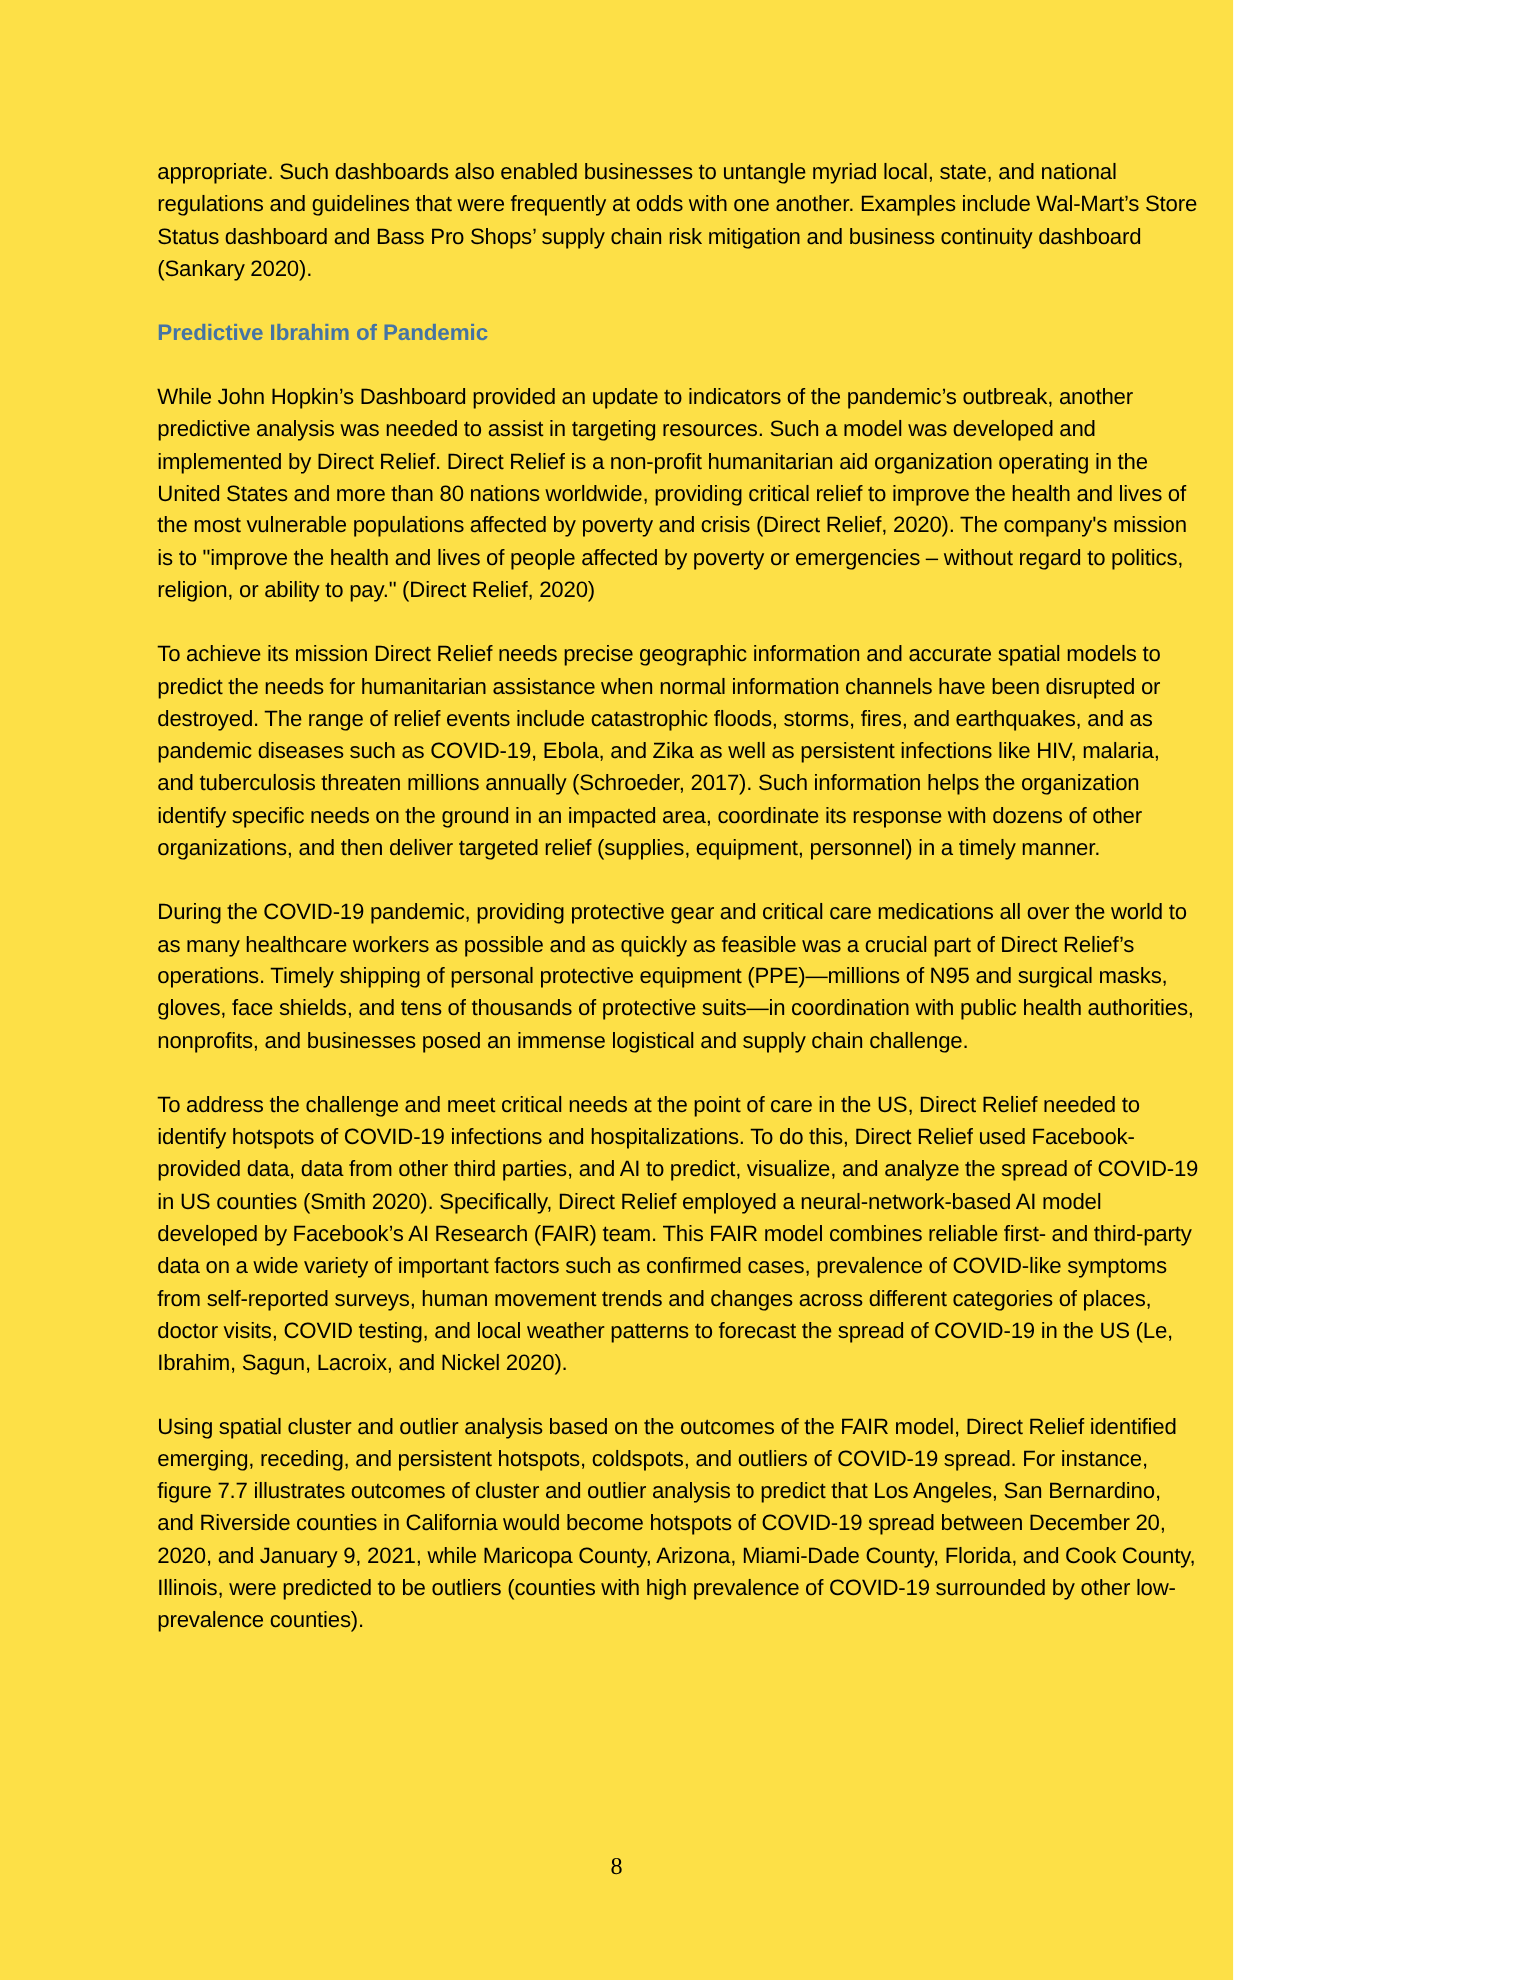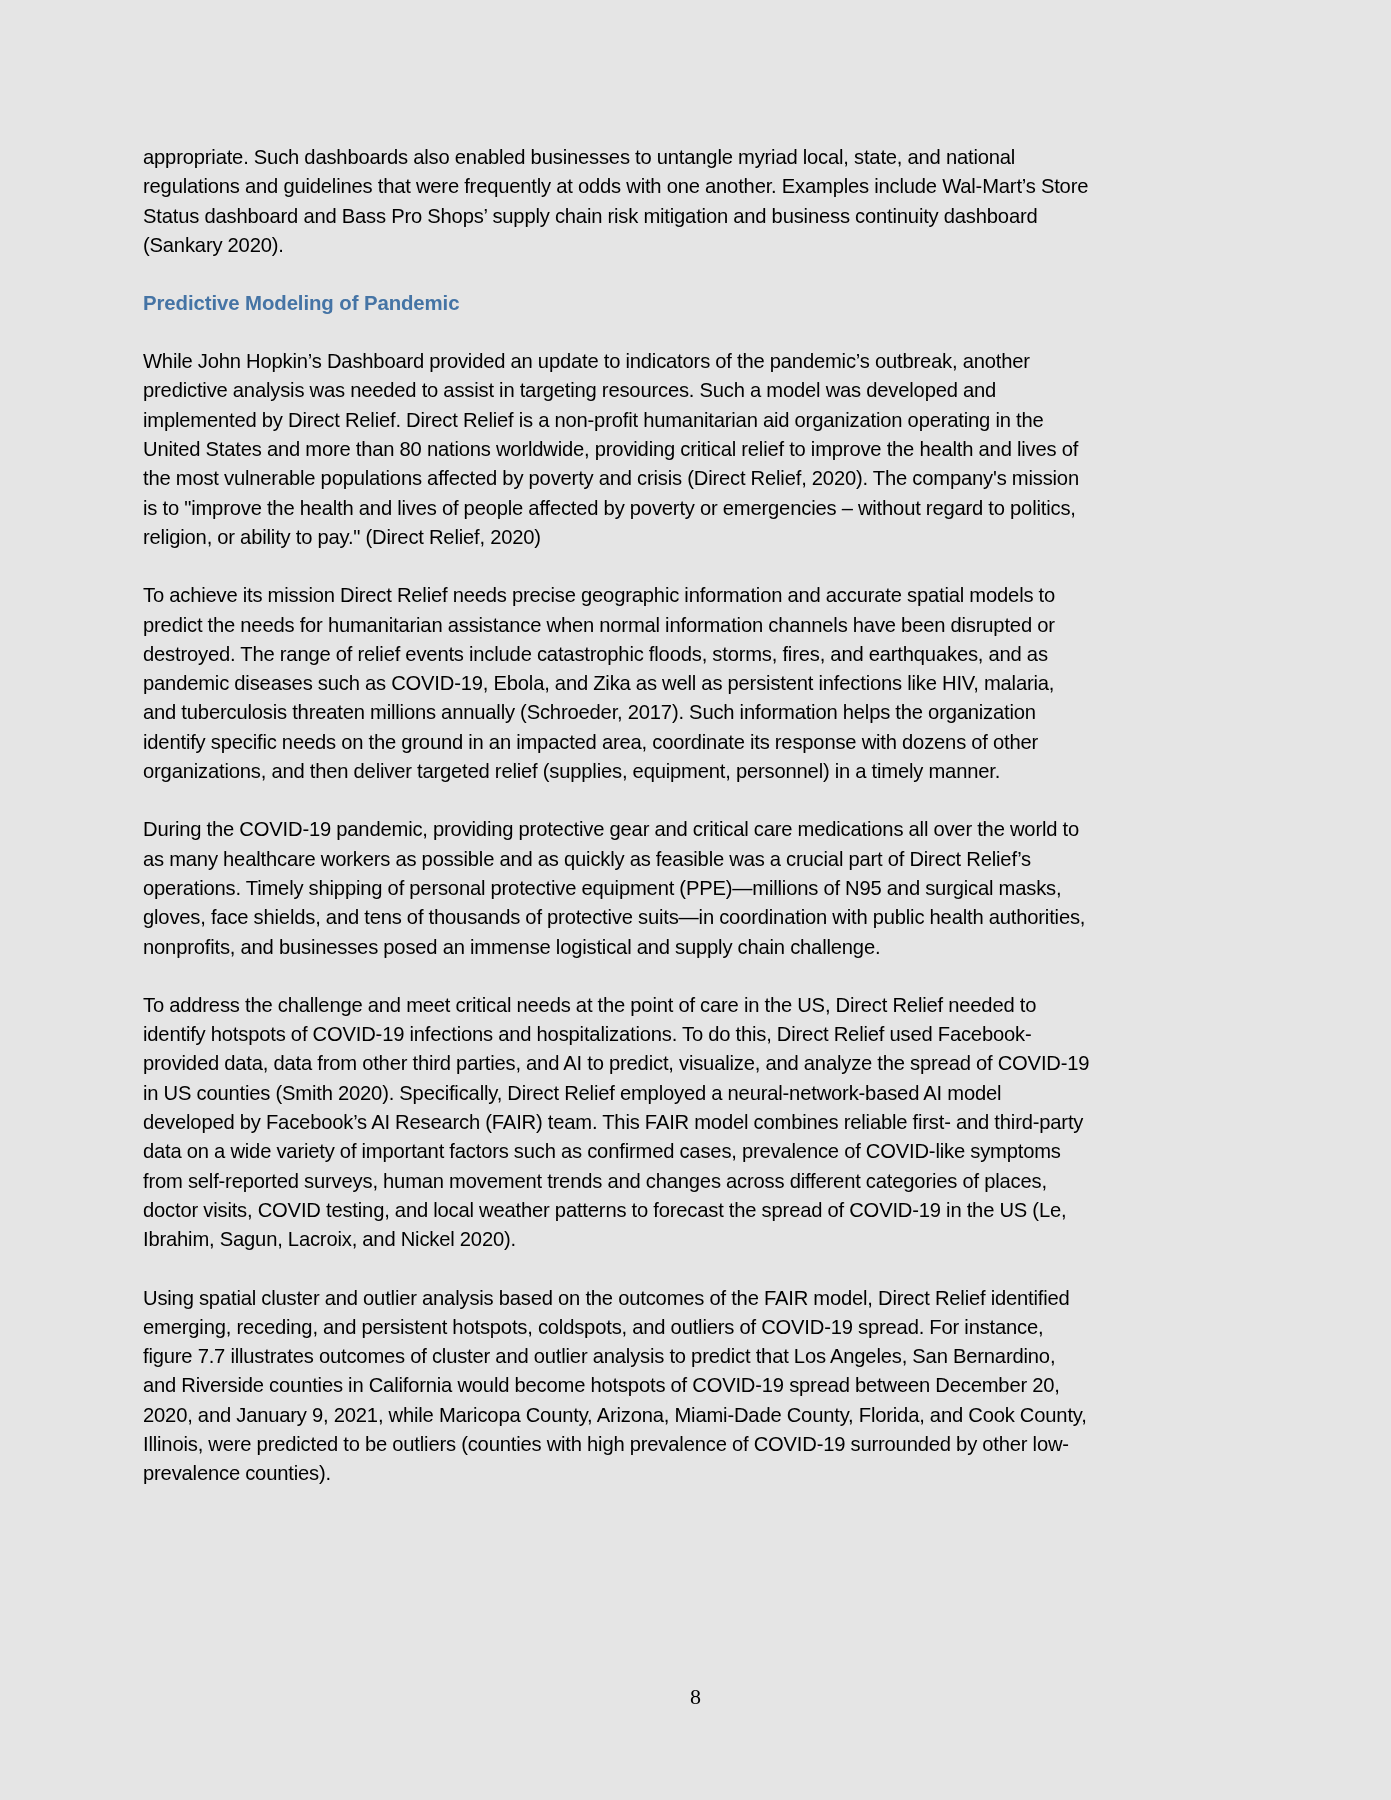--- a/index.html
+++ b/index.html
@@ -12,23 +12,23 @@
     height: 1800px;
     position: relative;
     font-family: "Liberation Sans", "DejaVu Sans", sans-serif;
     color: #000000;
     overflow: hidden;
   }
   .page {
     position: absolute;
     top: 0;
     left: 0;
-    width: 1391px;
+    width: 1121px;
     height: 1800px;
-    background: #e5e5e5;
+    background: #fde047;
   }
   .content {
     position: absolute;
     left: 143px;
     top: 143px;
     width: 948px;
   }
   p.body-par {
     font-size: 20.2px;
     line-height: 29.3px;
@@ -59,21 +59,21 @@
 </style>
 </head>
 <body>
 
 <div class="page">
 
   <div class="content">
 
     <p class="body-par">appropriate. Such dashboards also enabled businesses to untangle myriad local, state, and national regulations and guidelines that were frequently at odds with one another. Examples include Wal-Mart’s Store Status dashboard and Bass Pro Shops’ supply chain risk mitigation and business continuity dashboard (Sankary 2020).</p>
 
-    <h2 class="section-heading">Predictive Modeling of Pandemic</h2>
+    <h2 class="section-heading">Predictive Ibrahim of Pandemic</h2>
 
     <p class="body-par">While John Hopkin’s Dashboard provided an update to indicators of the pandemic’s outbreak, another predictive analysis was needed to assist in targeting resources. Such a model was developed and implemented by Direct Relief.  Direct Relief is a non-profit humanitarian aid organization operating in the United States and more than 80 nations worldwide, providing critical relief to improve the health and lives of the most vulnerable populations affected by poverty and crisis (Direct Relief, 2020). The company's mission is to "improve the health and lives of people affected by poverty or emergencies – without regard to politics, religion, or ability to pay." (Direct Relief, 2020)</p>
 
     <p class="body-par">To achieve its mission Direct Relief needs precise geographic information and accurate spatial models to predict the needs for humanitarian assistance when normal information channels have been disrupted or destroyed.  The range of relief events include catastrophic floods, storms, fires, and earthquakes, and as pandemic diseases such as COVID-19, Ebola, and Zika as well as persistent infections like HIV, malaria, and tuberculosis threaten millions annually (Schroeder, 2017). Such information helps the organization identify specific needs on the ground in an impacted area, coordinate its response with dozens of other organizations, and then deliver targeted relief (supplies, equipment, personnel) in a timely manner.</p>
 
     <p class="body-par">During the COVID-19 pandemic, providing protective gear and critical care medications all over the world to as many healthcare workers as possible and as quickly as feasible was a crucial part of Direct Relief’s operations. Timely shipping of personal protective equipment (PPE)—millions of N95 and surgical masks, gloves, face shields, and tens of thousands of protective suits—in coordination with public health authorities, nonprofits, and businesses posed an immense logistical and supply chain challenge.</p>
 
     <p class="body-par">To address the challenge and meet critical needs at the point of care in the US, Direct Relief needed to identify hotspots of COVID-19 infections and hospitalizations. To do this, Direct Relief used Facebook-provided data, data from other third parties, and AI to predict, visualize, and analyze the spread of COVID-19 in US counties (Smith 2020). Specifically, Direct Relief employed a neural-network-based AI model developed by Facebook’s AI Research (FAIR) team. This FAIR model combines reliable first- and third-party data on a wide variety of important factors such as confirmed cases, prevalence of COVID-like symptoms from self-reported surveys, human movement trends and changes across different categories of places, doctor visits, COVID testing, and local weather patterns to forecast the spread of COVID-19 in the US (Le, Ibrahim, Sagun, Lacroix, and Nickel 2020).</p>
 
     <p class="body-par">Using spatial cluster and outlier analysis based on the outcomes of the FAIR model, Direct Relief identified emerging, receding, and persistent hotspots, coldspots, and outliers of COVID-19 spread. For instance, figure 7.7 illustrates outcomes of cluster and outlier analysis to predict that Los Angeles, San Bernardino, and Riverside counties in California would become hotspots of COVID-19 spread between December 20, 2020, and January 9, 2021, while Maricopa County, Arizona, Miami-Dade County, Florida, and Cook County, Illinois, were predicted to be outliers (counties with high prevalence of COVID-19 surrounded by other low-prevalence counties).</p>

